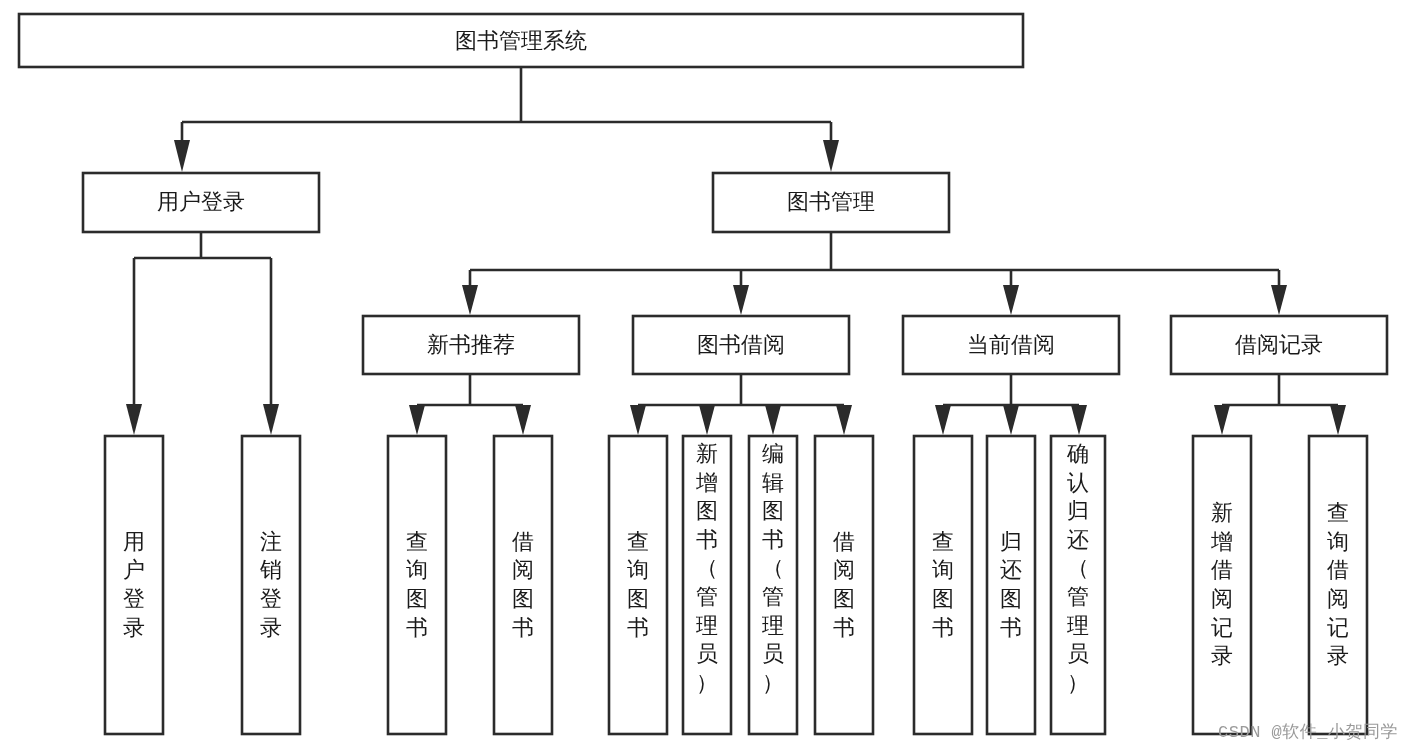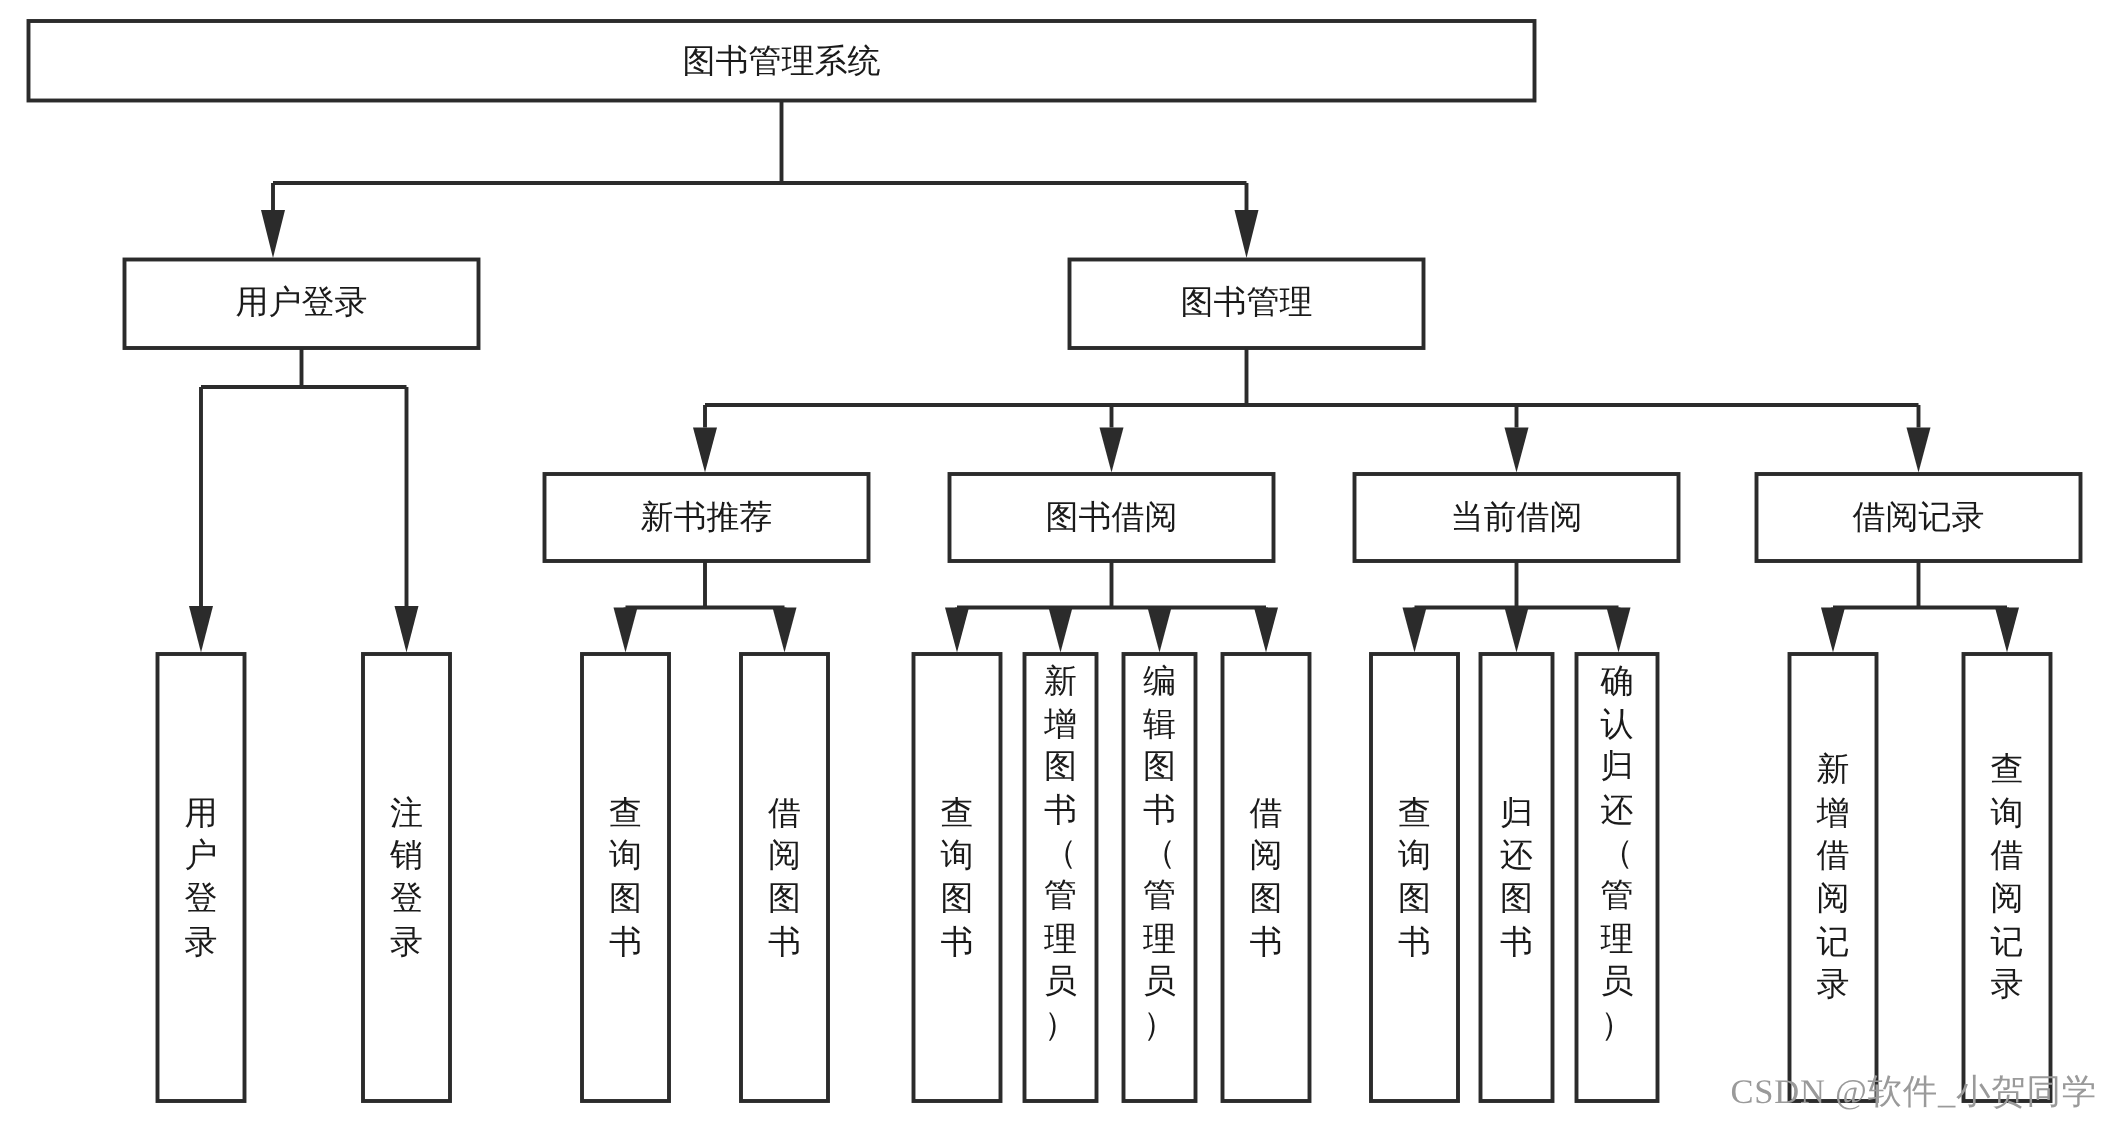--- a/index.html
+++ b/index.html
@@ -61,22 +61,22 @@
     justify-content: flex-start;
     pointer-events: none;
   }
   .vlabel-wrap.centered {
     justify-content: center;
   }
   .watermark {
     position: absolute;
     right: 8px;
     bottom: 4px;
-    font-family: Liberation Serif, serif;
-    font-size: 23px;
+    font-family: Liberation Mono, monospace;
+    font-size: 17px;
     color: #9a9a9a;
     letter-spacing: 0.5px;
     white-space: nowrap;
   }
 </style>
 </head>
 <body>
 
 <div id="diagram-root">
 

